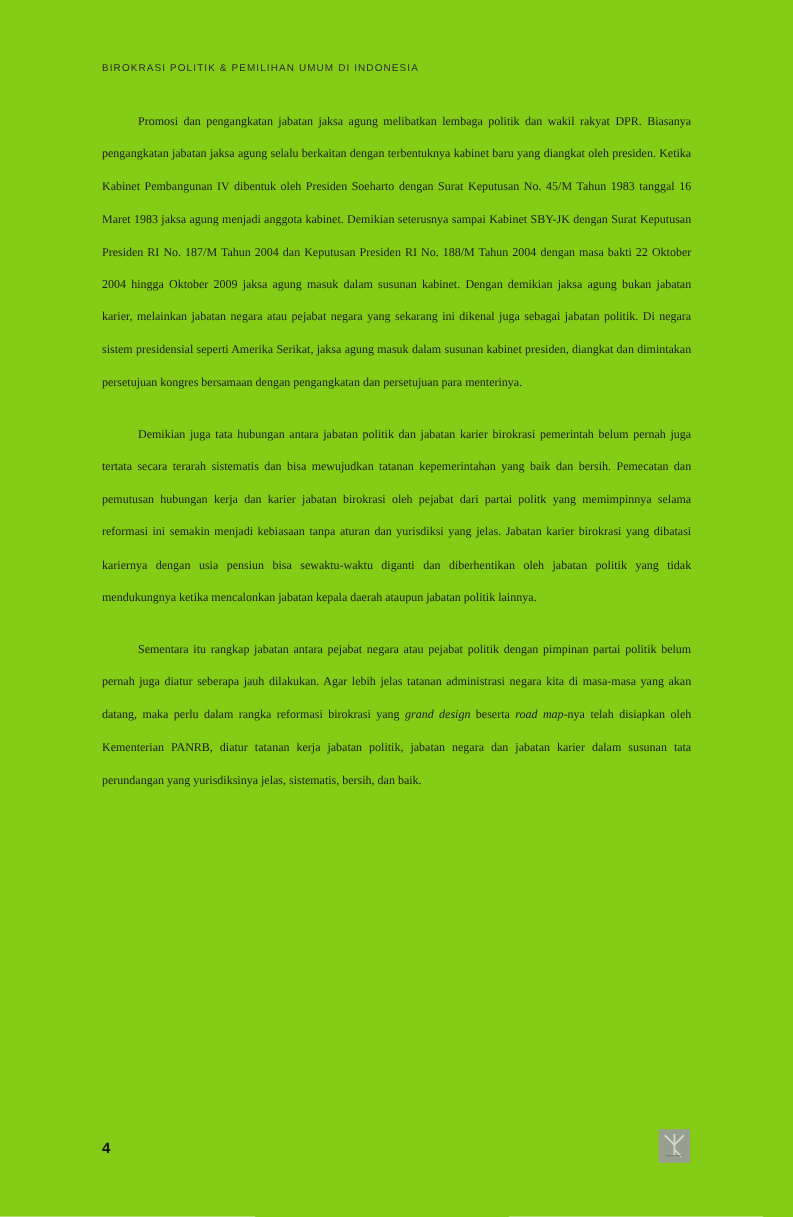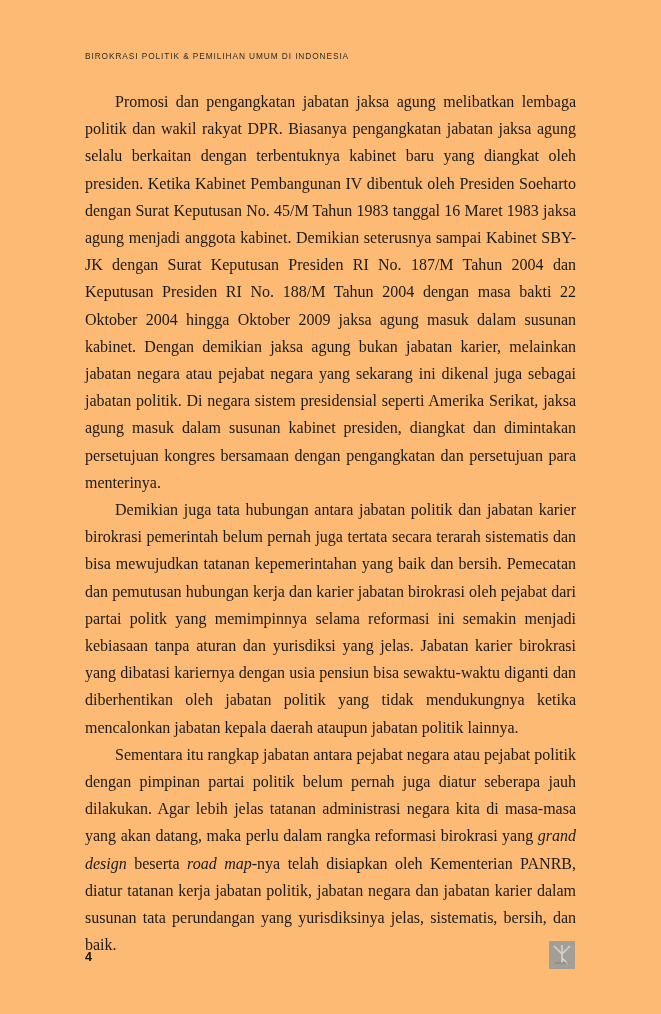--- a/index.html
+++ b/index.html
@@ -5,21 +5,21 @@
   html, body {
     margin: 0;
     padding: 0;
     background: #ffffff;
   }
 
   .page {
     position: relative;
     width: 661px;
     height: 1014px;
-    background: #fdba74;
+    background: #84cc16;
     overflow: hidden;
     box-sizing: border-box;
   }
 
   
   .running-header {
     position: absolute;
     left: 85px;
     top: 51px;
     width: 492px;
@@ -35,33 +35,33 @@
   
   .textblock {
     position: absolute;
     left: 85px;
     top: 88px;
     width: 491px;
   }
 
   .para {
     font-family: "Liberation Serif", "DejaVu Serif", serif;
-    font-size: 16px;
+    font-size: 10px;
     line-height: 27.2px;
     color: #1a1a1a;
     text-align: justify;
     text-justify: inter-word;
     margin: 0;
     text-indent: 30px;
     hyphens: manual;
     -webkit-hyphens: manual;
   }
 
   .para + .para {
-    margin-top: 0;
+    margin-top: 16px;
   }
 
   .para i {
     font-style: italic;
     font-family: Liberation Serif, serif;
   }
 
   
   .page-number {
     position: absolute;

